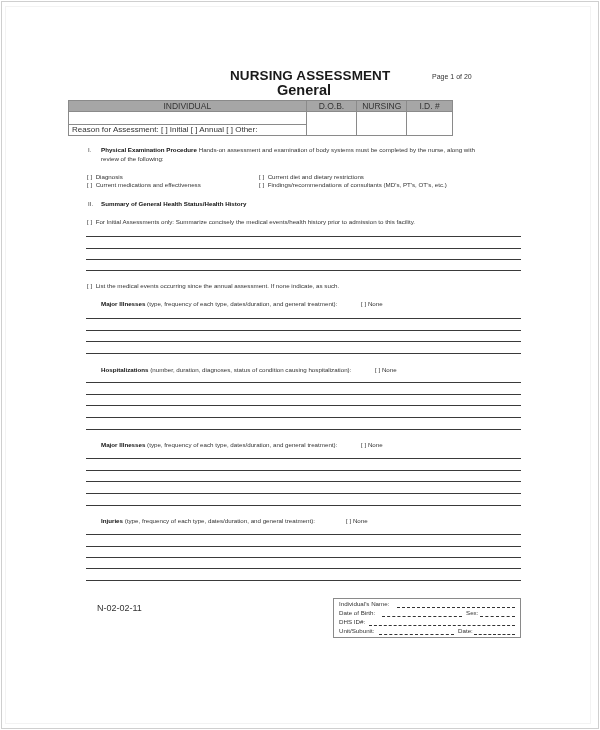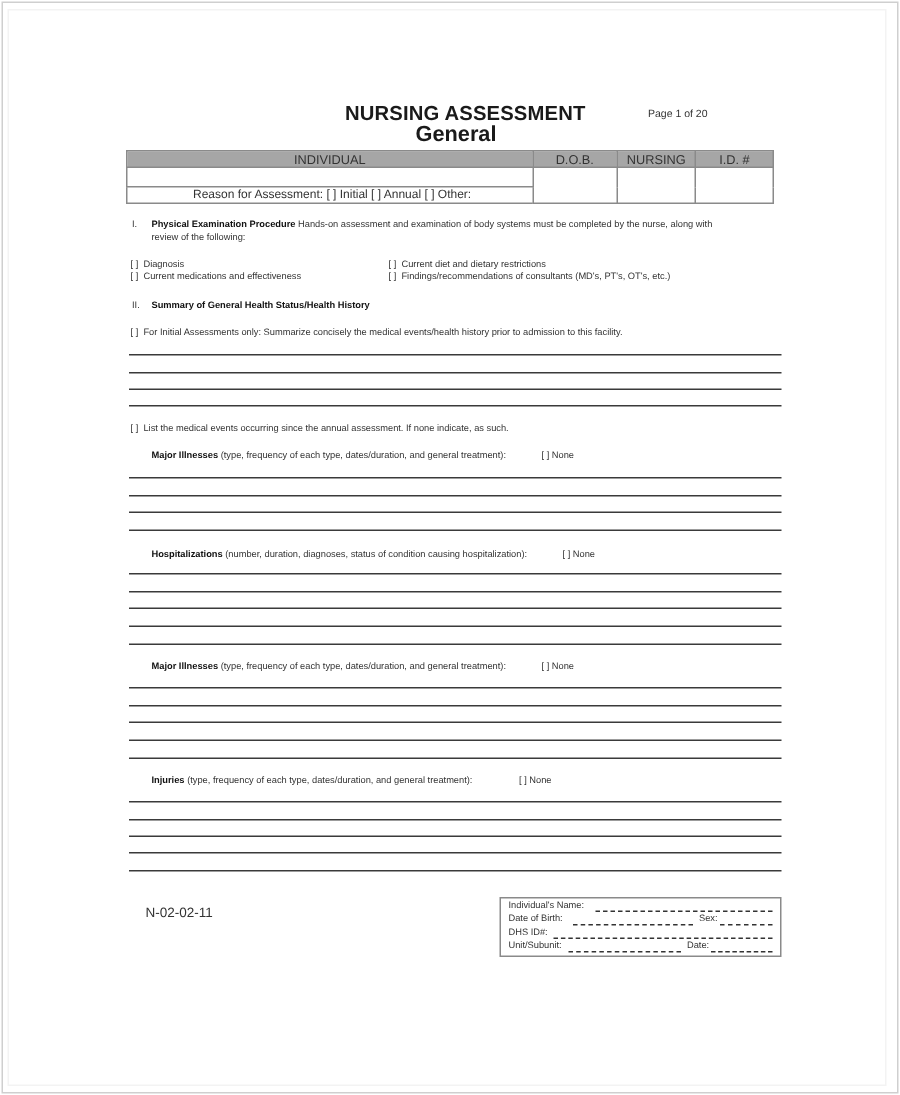--- a/index.html
+++ b/index.html
@@ -7,26 +7,26 @@
            font-family: "Liberation Sans", sans-serif; color: #222; }
     .page-frame { position: absolute; left: 1px; top: 1px; width: 596px; height: 726px;
                   border: 1px solid #cfcfcf; }
     .page-inner { position: absolute; left: 5px; top: 6px; width: 584px; height: 716px;
                   border: 1px solid #f3f3f3; }
     .abs { position: absolute; white-space: nowrap; text-align: right; }
     .title { left: 230px; top: 68px; font-size: 13.5px; font-weight: bold; color: #1a1a1a; letter-spacing: 0.1px; }
     .subtitle { left: 277px; top: 82px; font-size: 14.5px; font-weight: bold; color: #1a1a1a; }
     .pageno { left: 432px; top: 73px; font-size: 7px; color: #333; }
 
-    .hdr-table { position: absolute; left: 84px; top: 100px; width: 432px; border-collapse: collapse;
+    .hdr-table { position: absolute; left: 68px; top: 100px; width: 385px; border-collapse: collapse;
                  font-size: 8.5px; color: #333; }
     .hdr-table td { border: 1px solid #8a8a8a; padding: 0; }
     .hdr-table .head td { background: #a6a6a6; height: 10px; text-align: center; line-height: 10px; }
     .hdr-table .blank td.ind { height: 12px; }
-    .hdr-table .reason td.ind { height: 10px; line-height: 10px; padding-left: 3px; font-size: 8px; text-align: center; }
+    .hdr-table .reason td.ind { height: 10px; line-height: 10px; padding-left: 3px; font-size: 8px; text-align: left; }
 
     .small { font-size: 6.2px; color: #333; }
     .bold { font-weight: bold; color: #111; }
     .rule { position: absolute; left: 86px; width: 435px; height: 0; border-top: 1.4px solid #3a3a3a; }
 
     .footer-code { left: 97px; top: 603px; font-size: 9px; color: #333; }
     .info-box { position: absolute; left: 333px; top: 598px; width: 186px; height: 38px;
                 border: 1px solid #8a8a8a; }
     .info-line { position: absolute; font-size: 6.2px; color: #333; white-space: nowrap; }
     .dash { position: absolute; height: 0; border-top: 1px dashed #333; }

